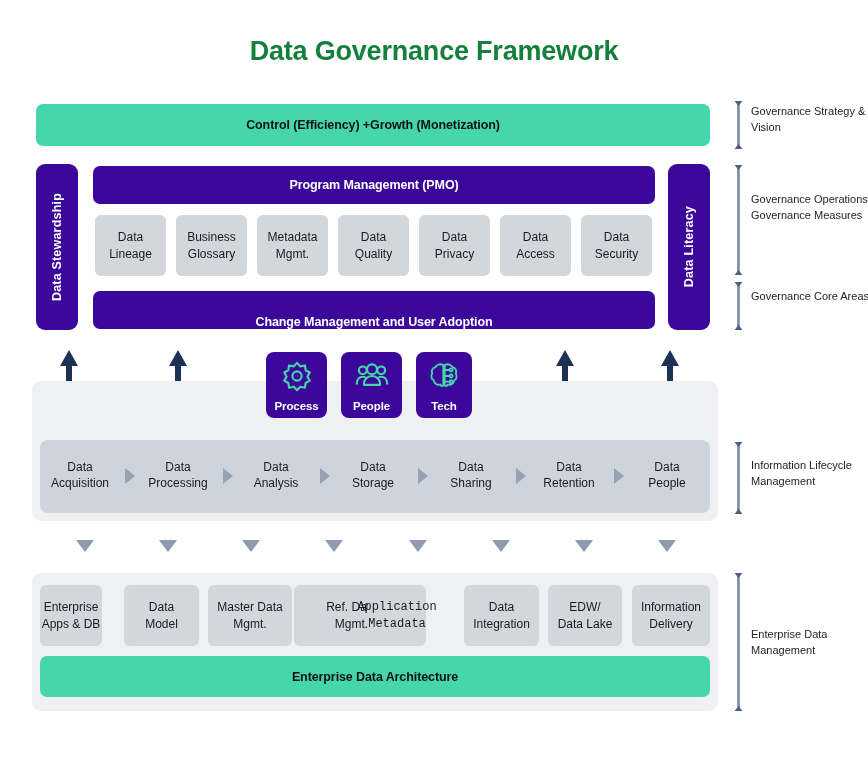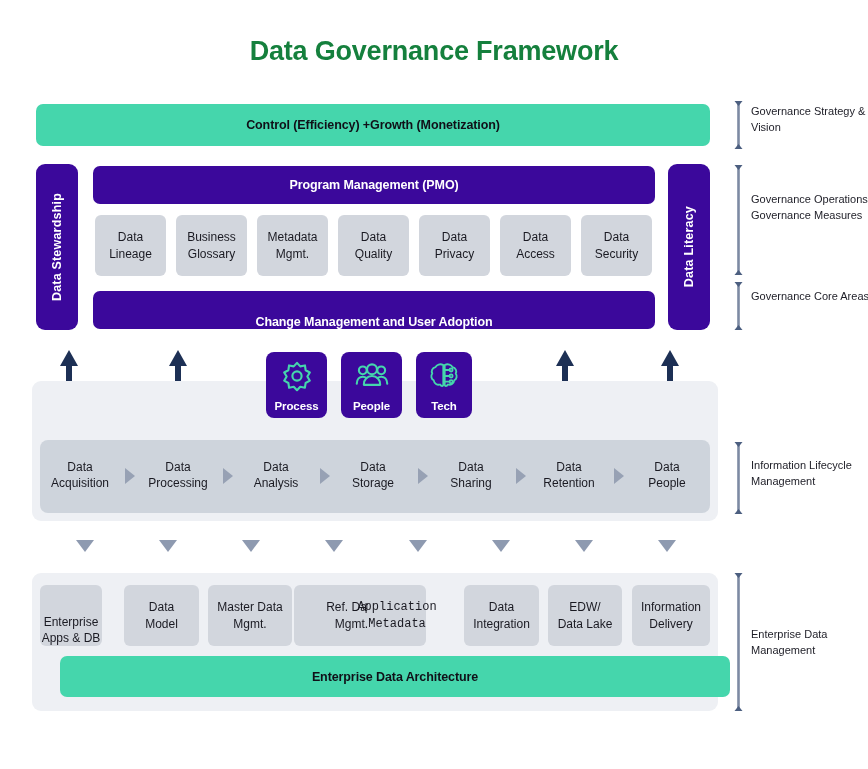--- a/index.html
+++ b/index.html
@@ -309,21 +309,21 @@
   <div class="down-tri" style="left:159px; top:540px;"></div>
   <div class="down-tri" style="left:242px; top:540px;"></div>
   <div class="down-tri" style="left:325px; top:540px;"></div>
   <div class="down-tri" style="left:409px; top:540px;"></div>
   <div class="down-tri" style="left:492px; top:540px;"></div>
   <div class="down-tri" style="left:575px; top:540px;"></div>
   <div class="down-tri" style="left:658px; top:540px;"></div>
 
   <div class="panel" style="left:32px; top:573px; width:686px; height:138px;"></div>
 
-  <div class="gray-card" style="left:40px; top:585px; width:62px; height:61px;align-items:flex-end;">
+  <div class="gray-card" style="left:40px; top:585px; width:62px; height:61px;">
     <div><span>Enterprise</span><br>
          <span>Apps &amp; DB</span></div>
   </div>
   <div class="gray-card" style="left:124px; top:585px; width:75px; height:61px;">
     <div><span>Data</span><br>
          <span>Model</span></div>
   </div>
   <div class="gray-card" style="left:208px; top:585px; width:84px; height:61px;">
     <div><span>Master Data</span><br>
          <span>Mgmt.</span></div>
@@ -342,21 +342,21 @@
   </div>
   <div class="gray-card" style="left:548px; top:585px; width:74px; height:61px;">
     <div><span>EDW/</span><br>
          <span>Data Lake</span></div>
   </div>
   <div class="gray-card" style="left:632px; top:585px; width:78px; height:61px;">
     <div><span>Information</span><br>
          <span>Delivery</span></div>
   </div>
 
-  <div class="teal-bar" style="left:40px; top:656px; width:670px; height:41px;margin-left:20px;">
+  <div class="teal-bar" style="left:40px; top:656px; width:670px; height:41px;">
     <span>Enterprise Data Architecture</span>
   </div>
 
   <svg class="bracket" style="left:734px; top:101px; height:48px;" viewBox="0 0 9 48" preserveAspectRatio="none">
     <rect x="3.2" y="0" width="2.6" height="48" fill="#7d8aa3"></rect>
     <polygon points="0.5,0 8.5,0 4.5,5" fill="#4c5f80"></polygon>
     <polygon points="0.5,48 8.5,48 4.5,43" fill="#4c5f80"></polygon>
   </svg>
   <div class="caption" style="left:751px; top:104px;">
     <span>Governance Strategy &amp; Vision</span>

